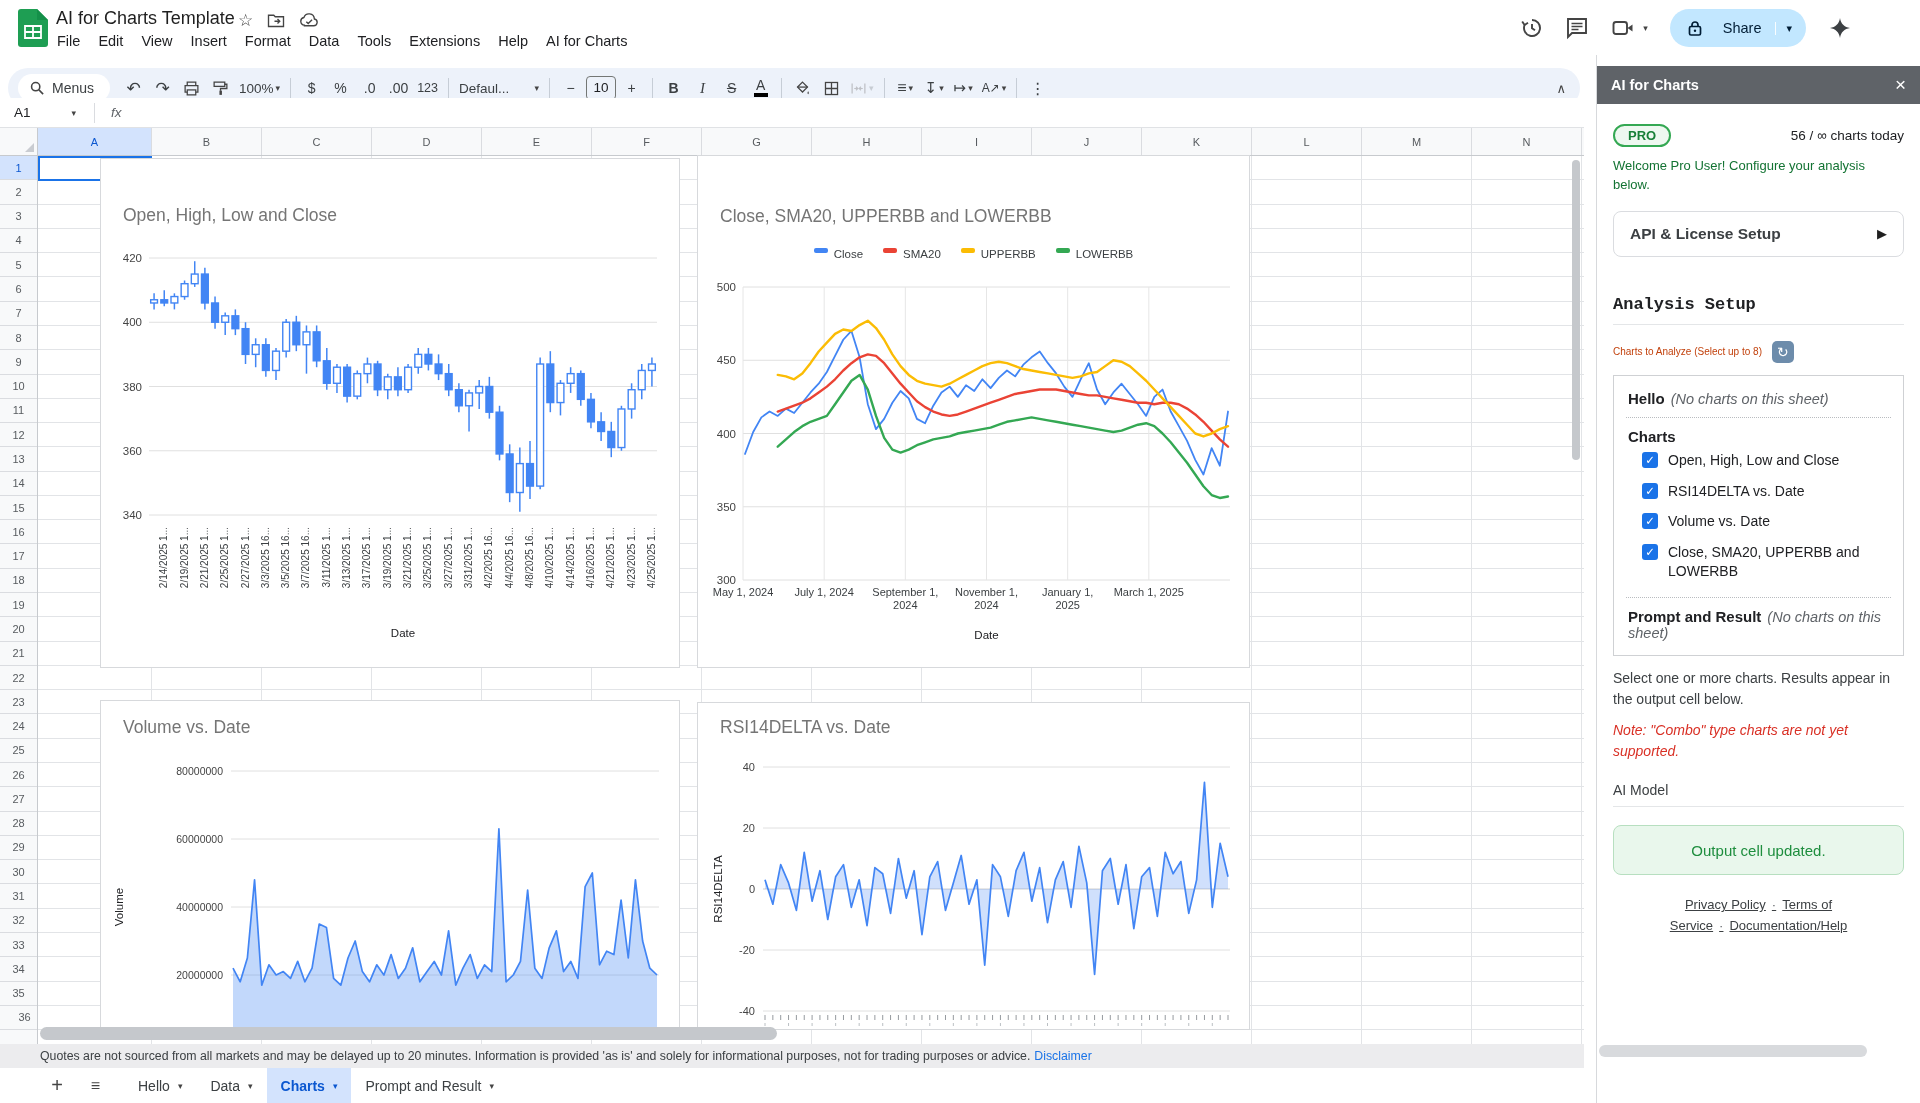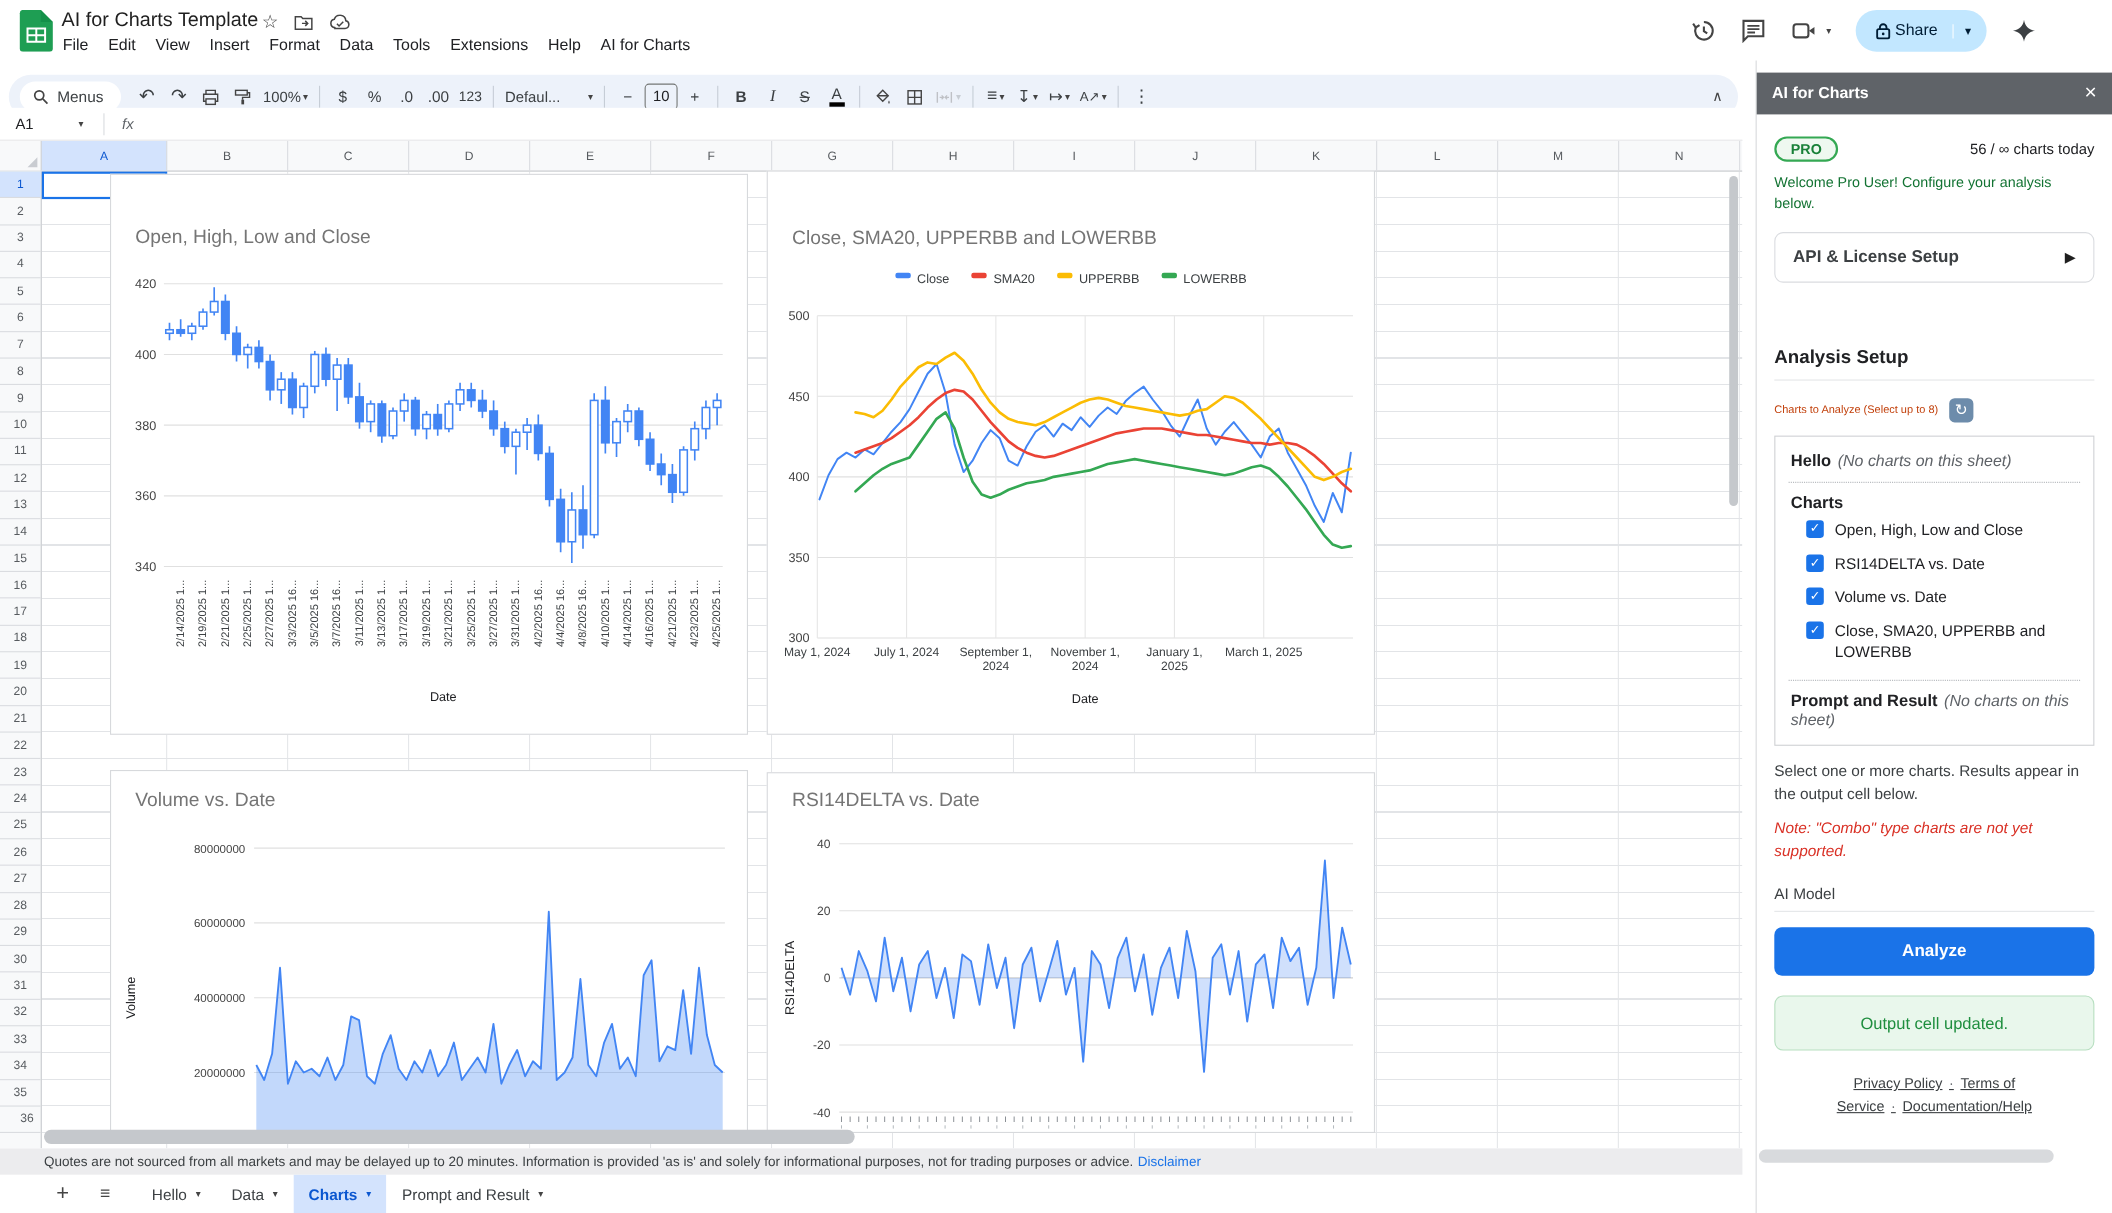--- a/index.html
+++ b/index.html
@@ -9,21 +9,21 @@
   
   #titlebar { position:absolute; left:0; top:0; width:1920px; height:56px; background:#fff; }
   #sheets-logo { position:absolute; left:16px; top:9px; width:34px; height:38px; }
   #doc-title { position:absolute; left:56px; top:8px; font-size:18px; color:#1f1f1f; }
   #title-icons { position:absolute; left:238px; top:10px; display:flex; gap:14px; align-items:center; color:#444; font-size:17px; }
   #menubar { position:absolute; left:48px; top:30px; display:flex; }
   .menu-item { font-size:14.5px; color:#202124; padding:3px 9px; border-radius:5px; cursor:default; }
   #top-right { position:absolute; right:14px; top:9px; display:flex; align-items:center; gap:22px; }
   .ticon { width:24px; height:24px; display:flex; align-items:center; justify-content:center; }
   #share-btn { height:38px; background:#c2e7ff; border-radius:19px; display:flex; align-items:center; color:#001d35; font-size:14.5px; font-weight:500; }
-  #share-main { display:flex; align-items:center; gap:4px; padding:0 14px 0 18px; }
+  #share-main { display:flex; align-items:center; gap:21px; padding:0 14px 0 18px; }
   #share-caret { padding:0 14px 0 10px; border-left:1px solid rgba(255,255,255,.9); font-size:11px; }
   #avatar { width:32px; height:32px; border-radius:50%; color:#fff; font-size:15px; font-weight:bold; display:flex; align-items:center; justify-content:center; }
 
   
   #toolbar { position:absolute; left:8px; top:68px; width:1572px; height:40px; background:#edf2fa; border-radius:20px; display:flex; align-items:center; padding-left:10px; gap:2px; }
   #menus-pill { height:28px; background:#fff; border-radius:14px; display:flex; align-items:center; gap:8px; padding:0 16px 0 12px; font-size:14px; color:#3c4043; margin-right:8px; }
   .tb-btn { min-width:27px; height:28px; border-radius:4px; display:flex; align-items:center; justify-content:center; font-size:14px; color:#3c4043; padding:0 3px; }
   .tb-caret { font-size:9px; color:#444; margin-left:2px; }
   .sep { width:1px; height:20px; background:#c6cdd6; margin:0 5px; }
   .tb-txt { font-size:13.5px; color:#3c4043; }
@@ -83,21 +83,21 @@
   #sb-header { margin-top:11px; height:38px; background:#5f6368; color:#fff; display:flex; align-items:center; justify-content:space-between; padding:0 14px; }
   #sb-header .t { font-size:14.5px; font-weight:bold; }
   #sb-close { font-size:19px; color:#fff; }
   #sb-body { padding:20px 16px 0 16px; font-size:14px; color:#202124; }
   #pro-row { display:flex; align-items:center; justify-content:space-between; }
   #pro-badge { border:2px solid #34a853; color:#188038; background:#eef8f0; font-weight:bold; font-size:13px; border-radius:14px; padding:2px 13px; }
   #usage { font-size:13.5px; color:#202124; }
   #welcome { color:#137333; font-size:13px; line-height:1.45; margin-top:10px; width:290px; }
   #api-btn { margin-top:16px; height:46px; border:1px solid #dadce0; border-radius:8px; display:flex; align-items:center; justify-content:space-between; padding:0 16px; font-size:15.5px; font-weight:bold; color:#3c4043; background:#fff; }
   #api-btn .play { font-size:13px; color:#1f1f1f; }
-  #analysis-title { margin-top:58px; font-size:17px; font-weight:bold; color:#202124; }
+  #analysis-title { margin-top:38px; font-size:17px; font-weight:bold; color:#202124;font-family:Liberation Mono, monospace; }
   .hr { height:1px; background:#e4e6e8; margin-top:10px; }
   #charts-label-row { margin-top:16px; display:flex; align-items:center; gap:10px; }
   #charts-label { font-size:10px; color:#c2410c; }
   #refresh-btn { width:22px; height:22px; border-radius:5px; background:#6d8cab; color:#fff; font-size:14px; display:flex; align-items:center; justify-content:center; }
   #chart-list { margin-top:12px; border:1px solid #cfd1d4; padding:4px 12px; }
   .grp { padding:10px 2px; border-bottom:1px dotted #b9bcc0; }
   .grp:last-child { border-bottom:none; }
   .grp-name { font-weight:bold; font-size:15px; }
   .grp-note { font-style:italic; color:#5f6368; font-size:14.5px; margin-left:6px; }
   .cb-row { display:flex; align-items:flex-start; gap:10px; padding:6px 0 6px 14px; }
@@ -727,18 +727,17 @@
           </div>
         </div>
         <div class="grp">
           <div><span class="grp-name">Prompt and Result</span><span class="grp-note">(No charts on this sheet)</span></div>
         </div>
       </div>
     <div id="help-text">Select one or more charts. Results appear in the output cell below.</div>
     <div id="note-text">Note: "Combo" type charts are not yet supported.</div>
     <div id="ai-model">AI Model</div>
     <div class="hr" style="margin-top:8px;"></div>
-    <button id="analyze-btn">Analyze</button>
     <div id="status-box">Output cell updated.</div>
     <div id="sb-footer"><a href="#" style="color: rgb(60, 64, 67); text-decoration: none;">Privacy Policy</a><span class="dot">·</span><a href="#" style="color: rgb(60, 64, 67); text-decoration: none;">Terms of Service</a><span class="dot">·</span><a href="#" style="color: rgb(60, 64, 67); text-decoration: none;">Documentation/Help</a></div>
   </div>
   <div id="sb-hscroll"></div>
 </div>
 
 </body></html>

